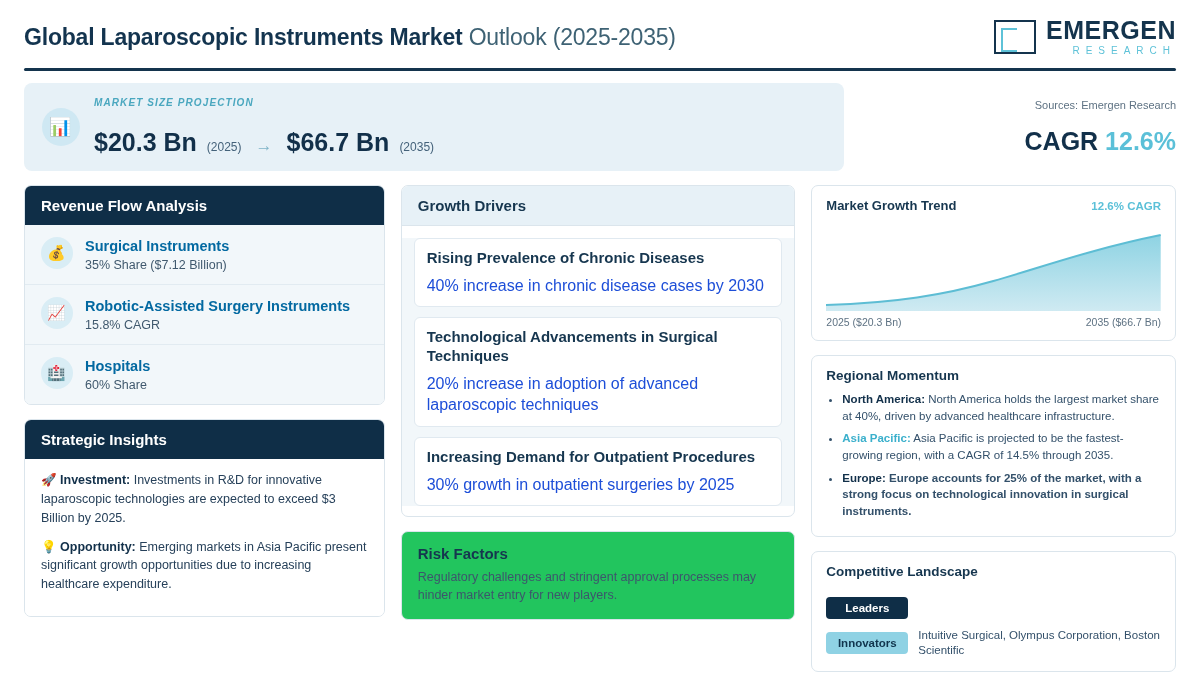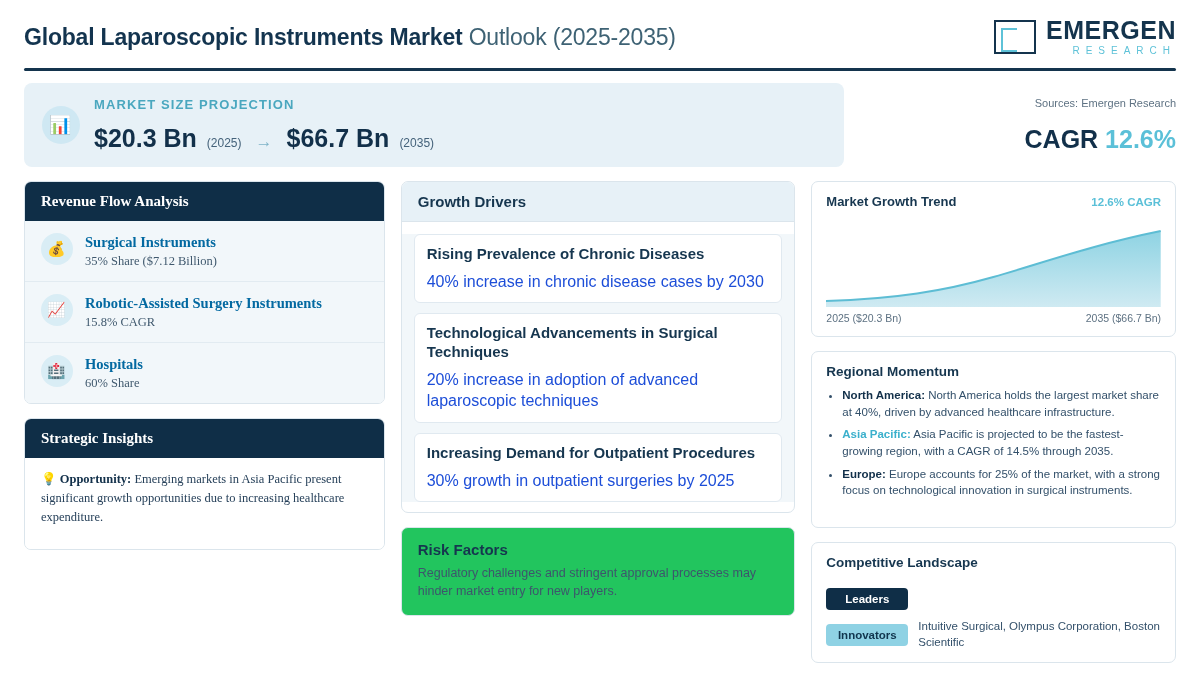--- a/index.html
+++ b/index.html
@@ -44,36 +44,37 @@
   .hero-left {
     flex: 0 0 820px; background: #e7f1f7; border-radius: 8px;
     padding: 14px 18px; display: flex; align-items: center; gap: 14px;
   }
   .hero-icon {
     width: 38px; height: 38px; border-radius: 50%;
     background: #cfe8f3; display: flex; align-items: center; justify-content: center;
     font-size: 18px;
   }
   .hero-label {
-    font-size: 13px; font-weight: 700; letter-spacing: 1.1px; color: #4aa7bf;
-    margin-bottom: 12px;
+    font-size: 10px; font-weight: 700; letter-spacing: 1.1px; color: #4aa7bf;
+    margin-bottom: 20px;
+    font-style: italic;
   }
   .hero-values { display: flex; align-items: baseline; gap: 10px; }
   .hero-big { font-size: 25px; font-weight: 700; color: #12304a; }
   .hero-yr { font-size: 12px; color: #44627a; }
   .hero-arrow { font-size: 17px; color: #7fb4c8; padding: 0 4px; }
   .hero-big2 { font-size: 25px; font-weight: 700; color: #12304a; }
   .hero-right { text-align: right; flex: 1; }
   .sources { font-size: 11px; color: #5e7283; margin-bottom: 16px; }
   .cagr { font-size: 25px; font-weight: 700; color: #12304a; }
   .cagr .val { color: #5bc0d8; }
 
   
   .cols { display: flex; gap: 16px; margin-top: 14px; align-items: flex-start; }
-  .col-left { width: 362px; font-family: Liberation Serif, serif; }
+  .col-left { width: 362px; }
   .col-mid { width: 396px; }
   .col-right { width: 366px; }
 
   .panel {
     background: #ffffff; border: 1px solid #dbe5ec; border-radius: 7px;
     overflow: hidden;
   }
   .panel-dark-head {
     background: #0f2e47; color: #ffffff; font-size: 15px; font-weight: 700;
     padding: 11px 16px;
@@ -128,21 +129,21 @@
   .card-badge { font-size: 11.5px; font-weight: 700; color: #5bc0d8; }
   .chart-wrap { position: relative; height: 86px; margin-top: 12px; }
   .chart-wrap svg { display: block; width: 100%; height: 86px; }
   .chart-axis {
     display: flex; justify-content: space-between; font-size: 10.5px;
     color: #5e7283; margin-top: 5px;
   }
   .reg-title { font-size: 13.5px; font-weight: 700; color: #16364f; margin-bottom: 8px; }
   .reg-list { margin: 0; padding-left: 16px; }
   .reg-list li { font-size: 11.5px; color: #33506a; line-height: 1.45; margin-bottom: 6px; }
-  .reg-list li:last-child { margin-bottom: 16px; }
+  .reg-list li:last-child { margin-bottom: 4px; font-weight: bold; }
   .reg-list li b { color: #12304a; }
   .reg-list li b.ap { color: #3bb0cc; }
   .comp-title { font-size: 13.5px; font-weight: 700; color: #16364f; margin-bottom: 18px; }
   .comp-row { display: flex; align-items: center; gap: 10px; margin-bottom: 9px; }
   .comp-row:last-child { margin-bottom: 0; }
   .tag {
     flex: 0 0 82px; text-align: center; font-size: 11.5px; font-weight: 700;
     padding: 5px 4px; border-radius: 4px;
   }
   .tag-leaders { background: #0f2e47; color: #ffffff; }
@@ -220,20 +221,24 @@
               <div class="rev-sub">60% Share</div>
             </div>
           </div>
 
         </div>
       </div>
 
       <div class="panel si">
         <div class="panel-dark-head">Strategic Insights</div>
         <div class="si-body">
+          <div class="si-item">
+            <span>🚀</span>
+            <b>Investment:</b><span> Investments in R&amp;D for innovative laparoscopic technologies are expected to exceed $3 Billion by 2025.</span>
+          </div>
           <div class="si-item">
             <span>💡</span>
             <b>Opportunity:</b><span> Emerging markets in Asia Pacific present significant growth opportunities due to increasing healthcare expenditure.</span>
           </div>
         </div>
       </div>
     </div>
 
     <div class="col-mid">
       <div class="panel">

